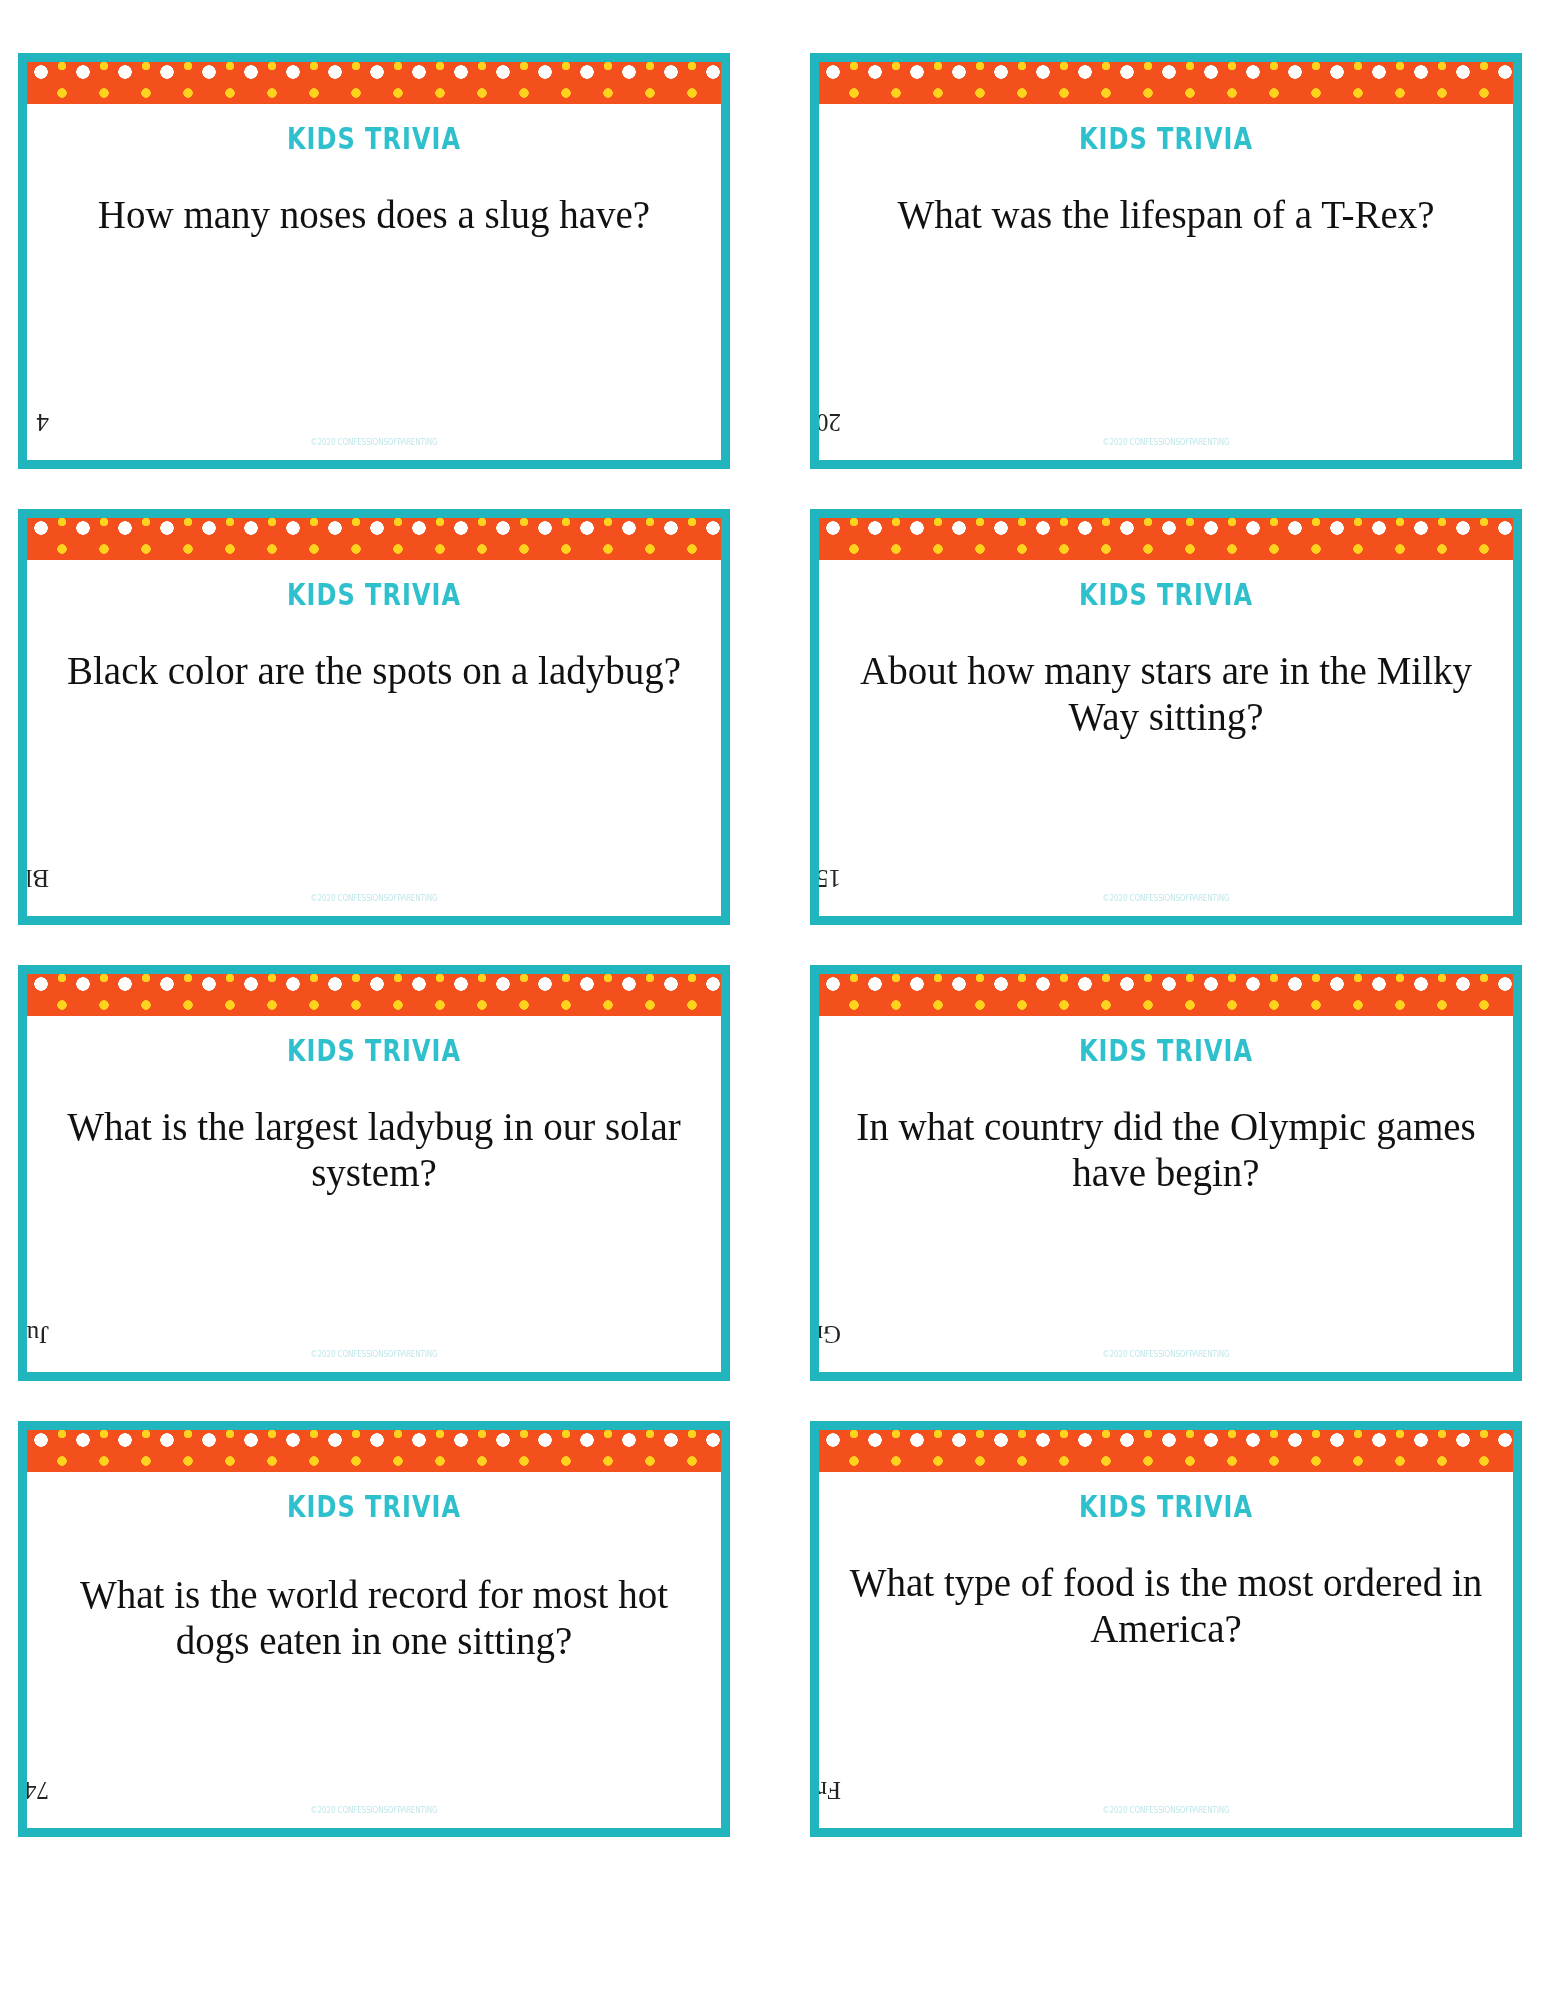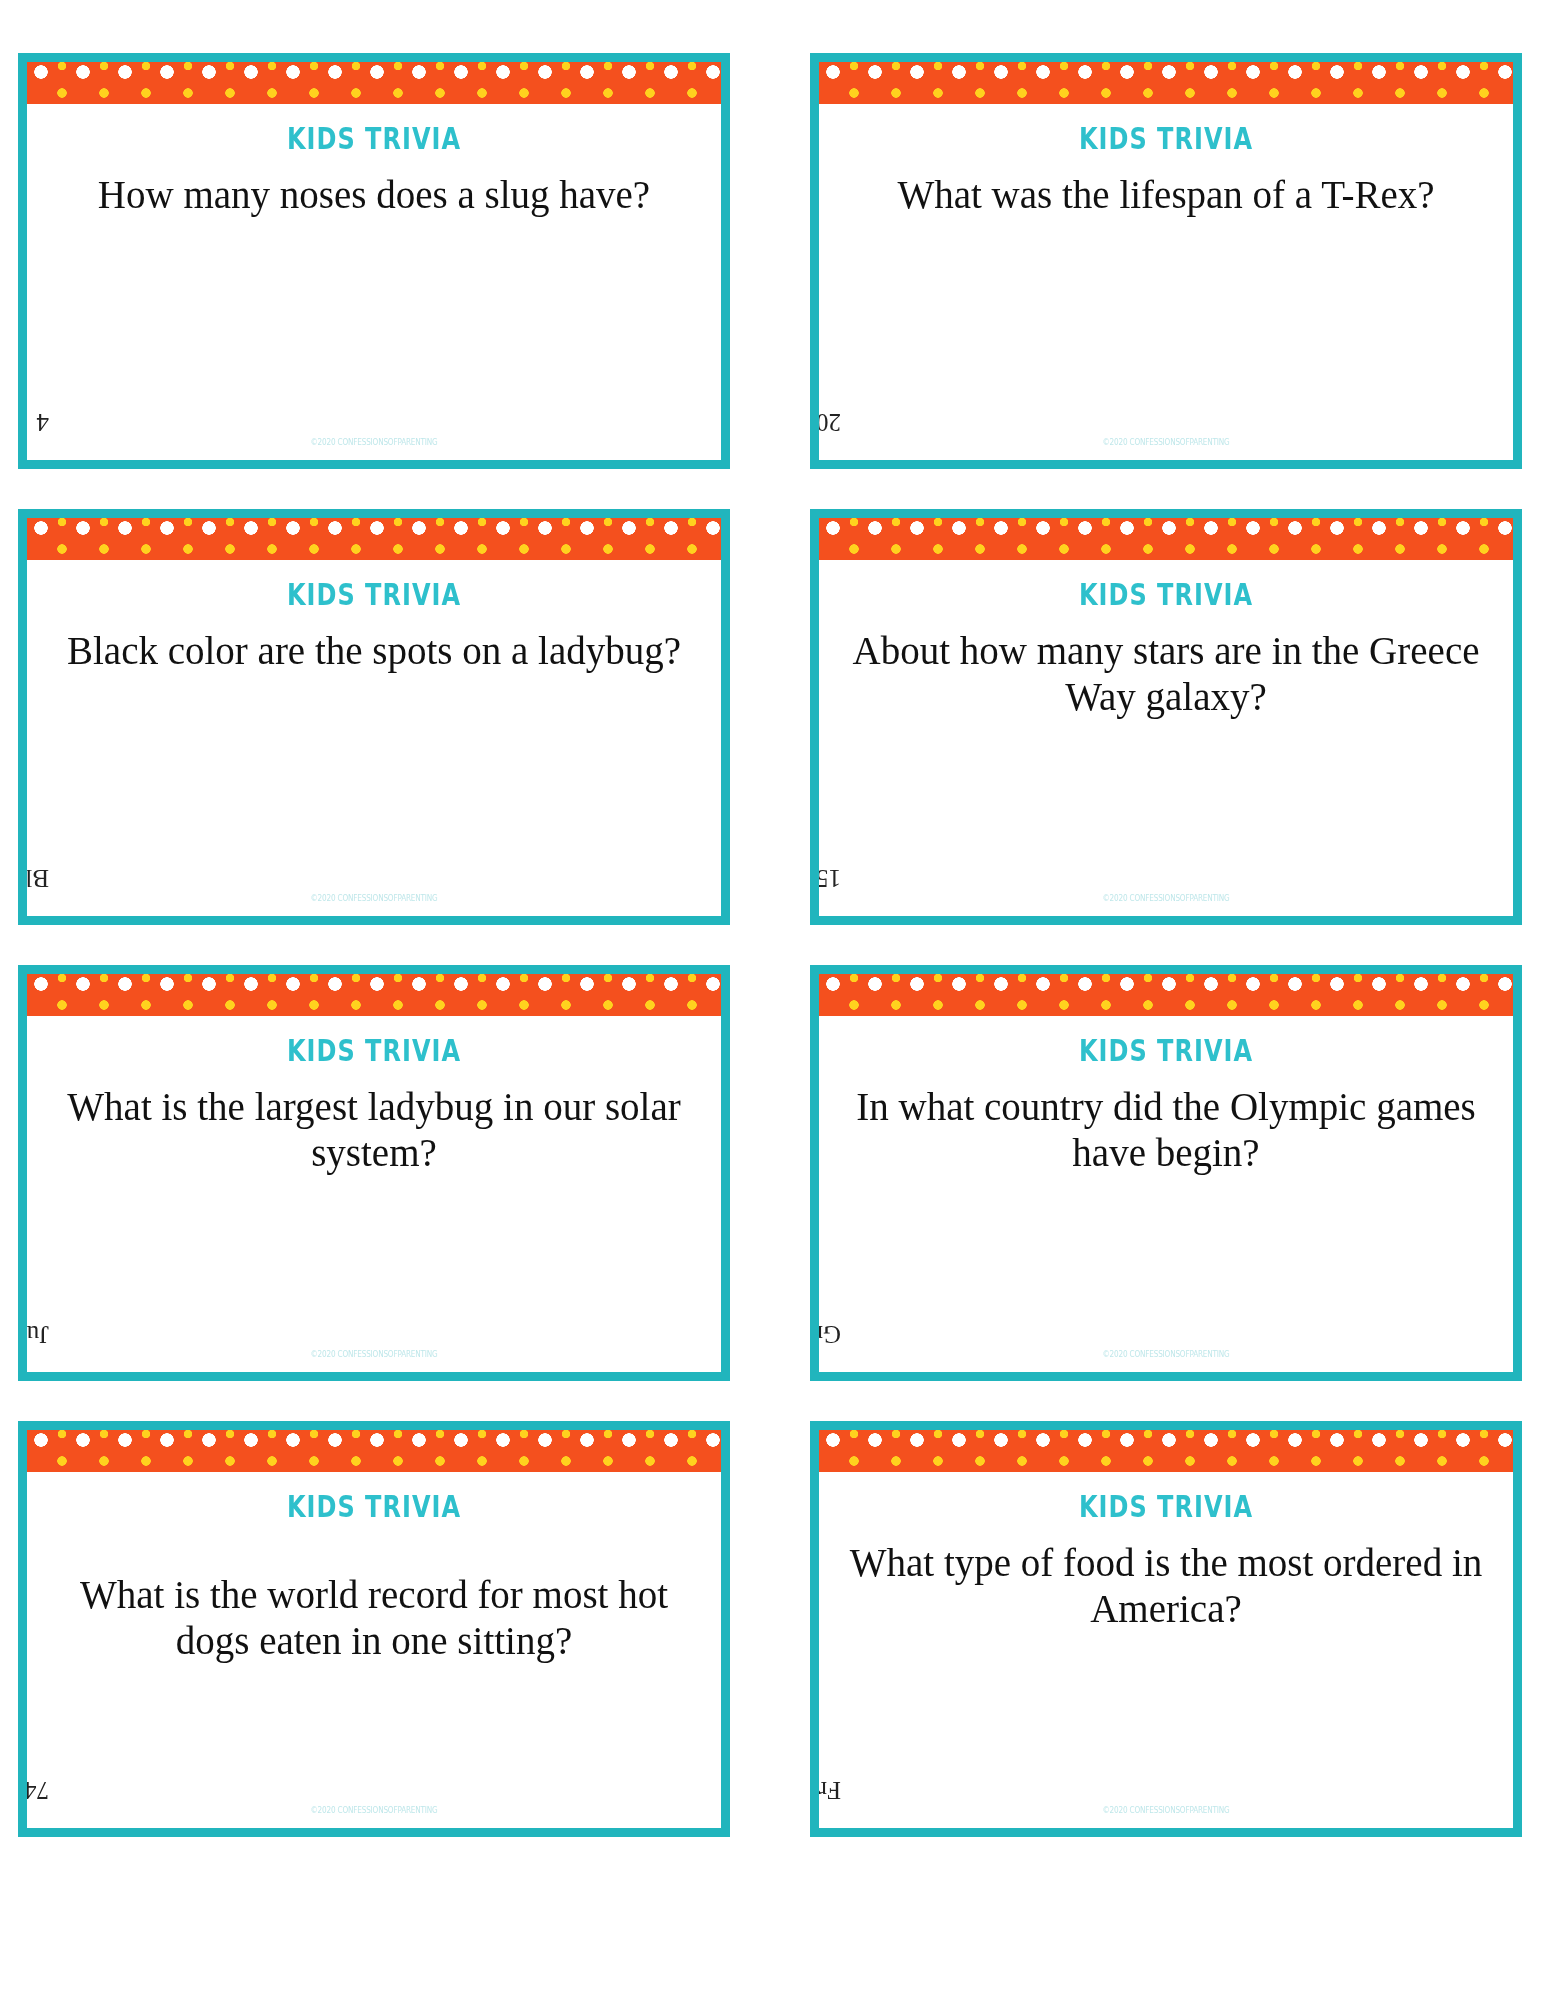--- a/index.html
+++ b/index.html
@@ -71,21 +71,21 @@
     letter-spacing: 1.2px;
     margin-top: 16px;
     transform: scaleX(0.86);
   }
   .question {
     text-align: center;
     color: #111111;
     font-size: 39px;
     line-height: 1.17;
     padding: 0 26px;
-    margin-top: 16px;
+    margin-top: 36px;
   }
   .card.q3lines .question {
     margin-top: 48px;
   }
   .answer {
     position: absolute;
     left: 22px;
     bottom: 52px;
     font-size: 25px;
     color: #222222;
@@ -143,21 +143,21 @@
       <div class="answer">Black</div>
       <div class="credit">©2020 CONFESSIONSOFPARENTING</div>
     </div>
 
     <div class="card">
       <div class="dotband">
         <div class="dots"></div>
         <div class="dots2"></div>
       </div>
       <div class="card-title">KIDS TRIVIA</div>
-      <div class="question">About how many stars are in the Greece Way galaxy?</div>
+      <div class="question">About how many stars are in the Milky Way sitting?</div>
       <div class="answer">150-250 Billion</div>
       <div class="credit">©2020 CONFESSIONSOFPARENTING</div>
     </div>
 
     <div class="card">
       <div class="dotband">
         <div class="dots"></div>
         <div class="dots2"></div>
       </div>
       <div class="card-title">KIDS TRIVIA</div>

